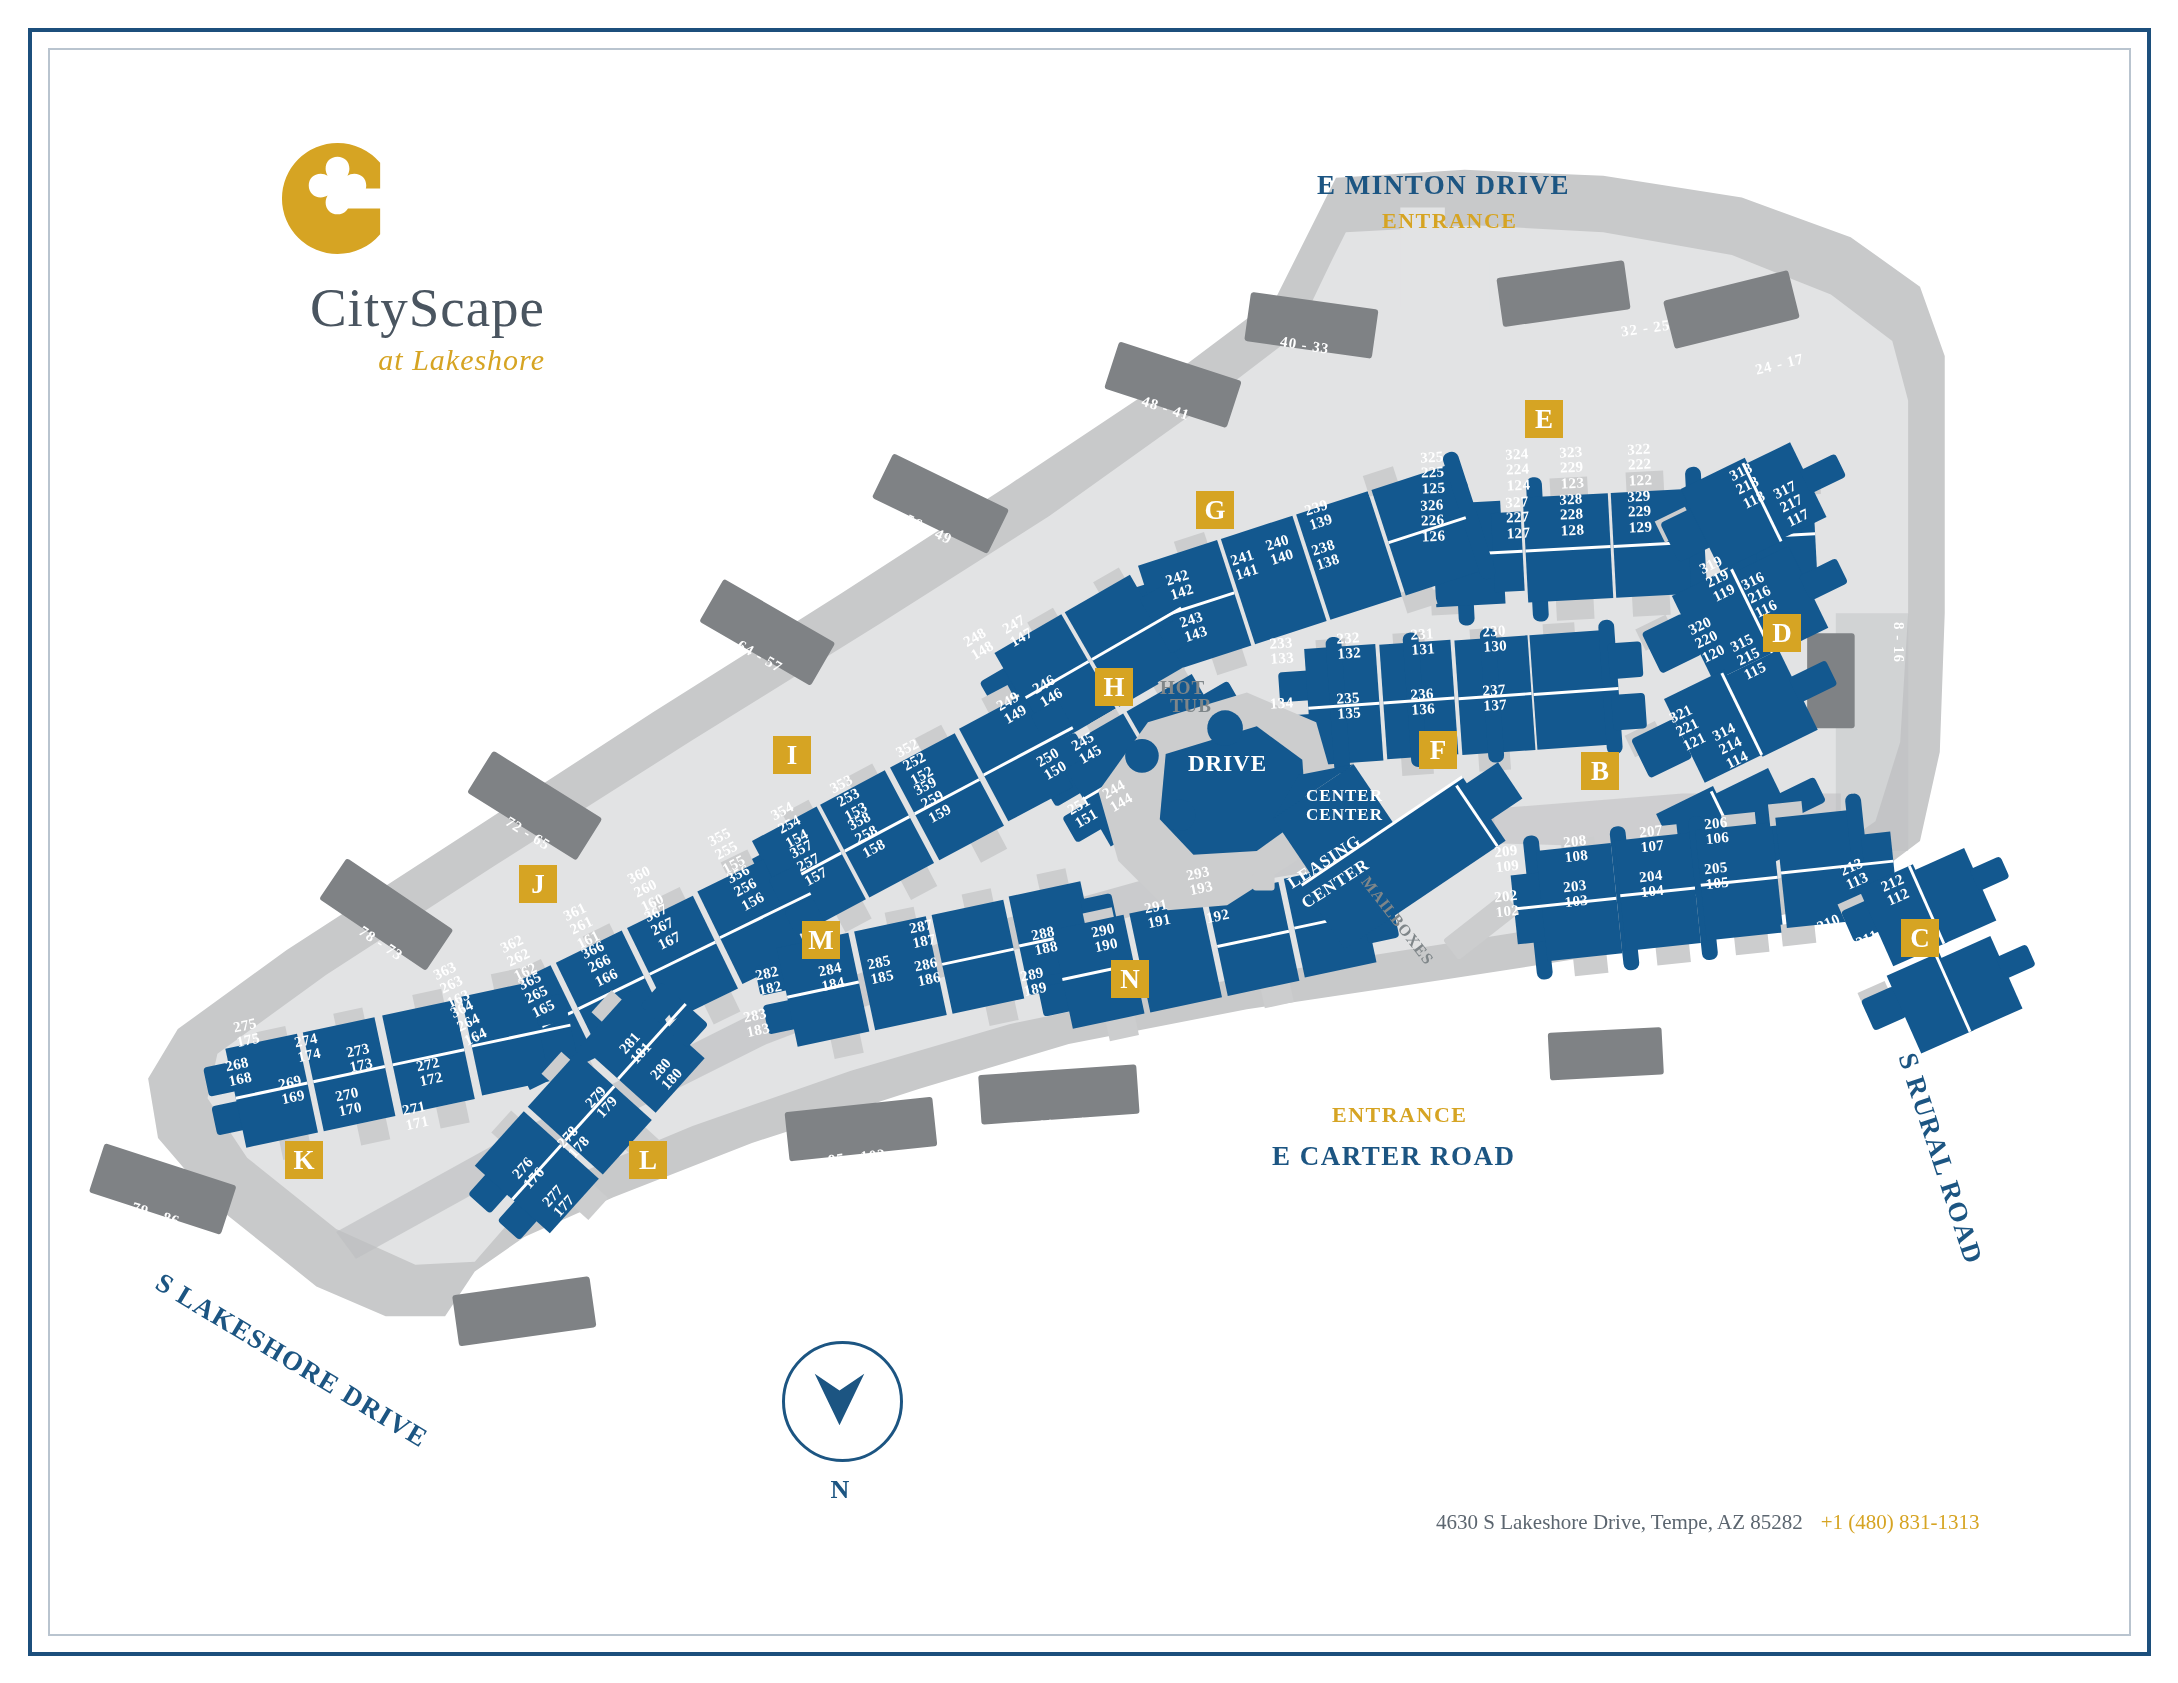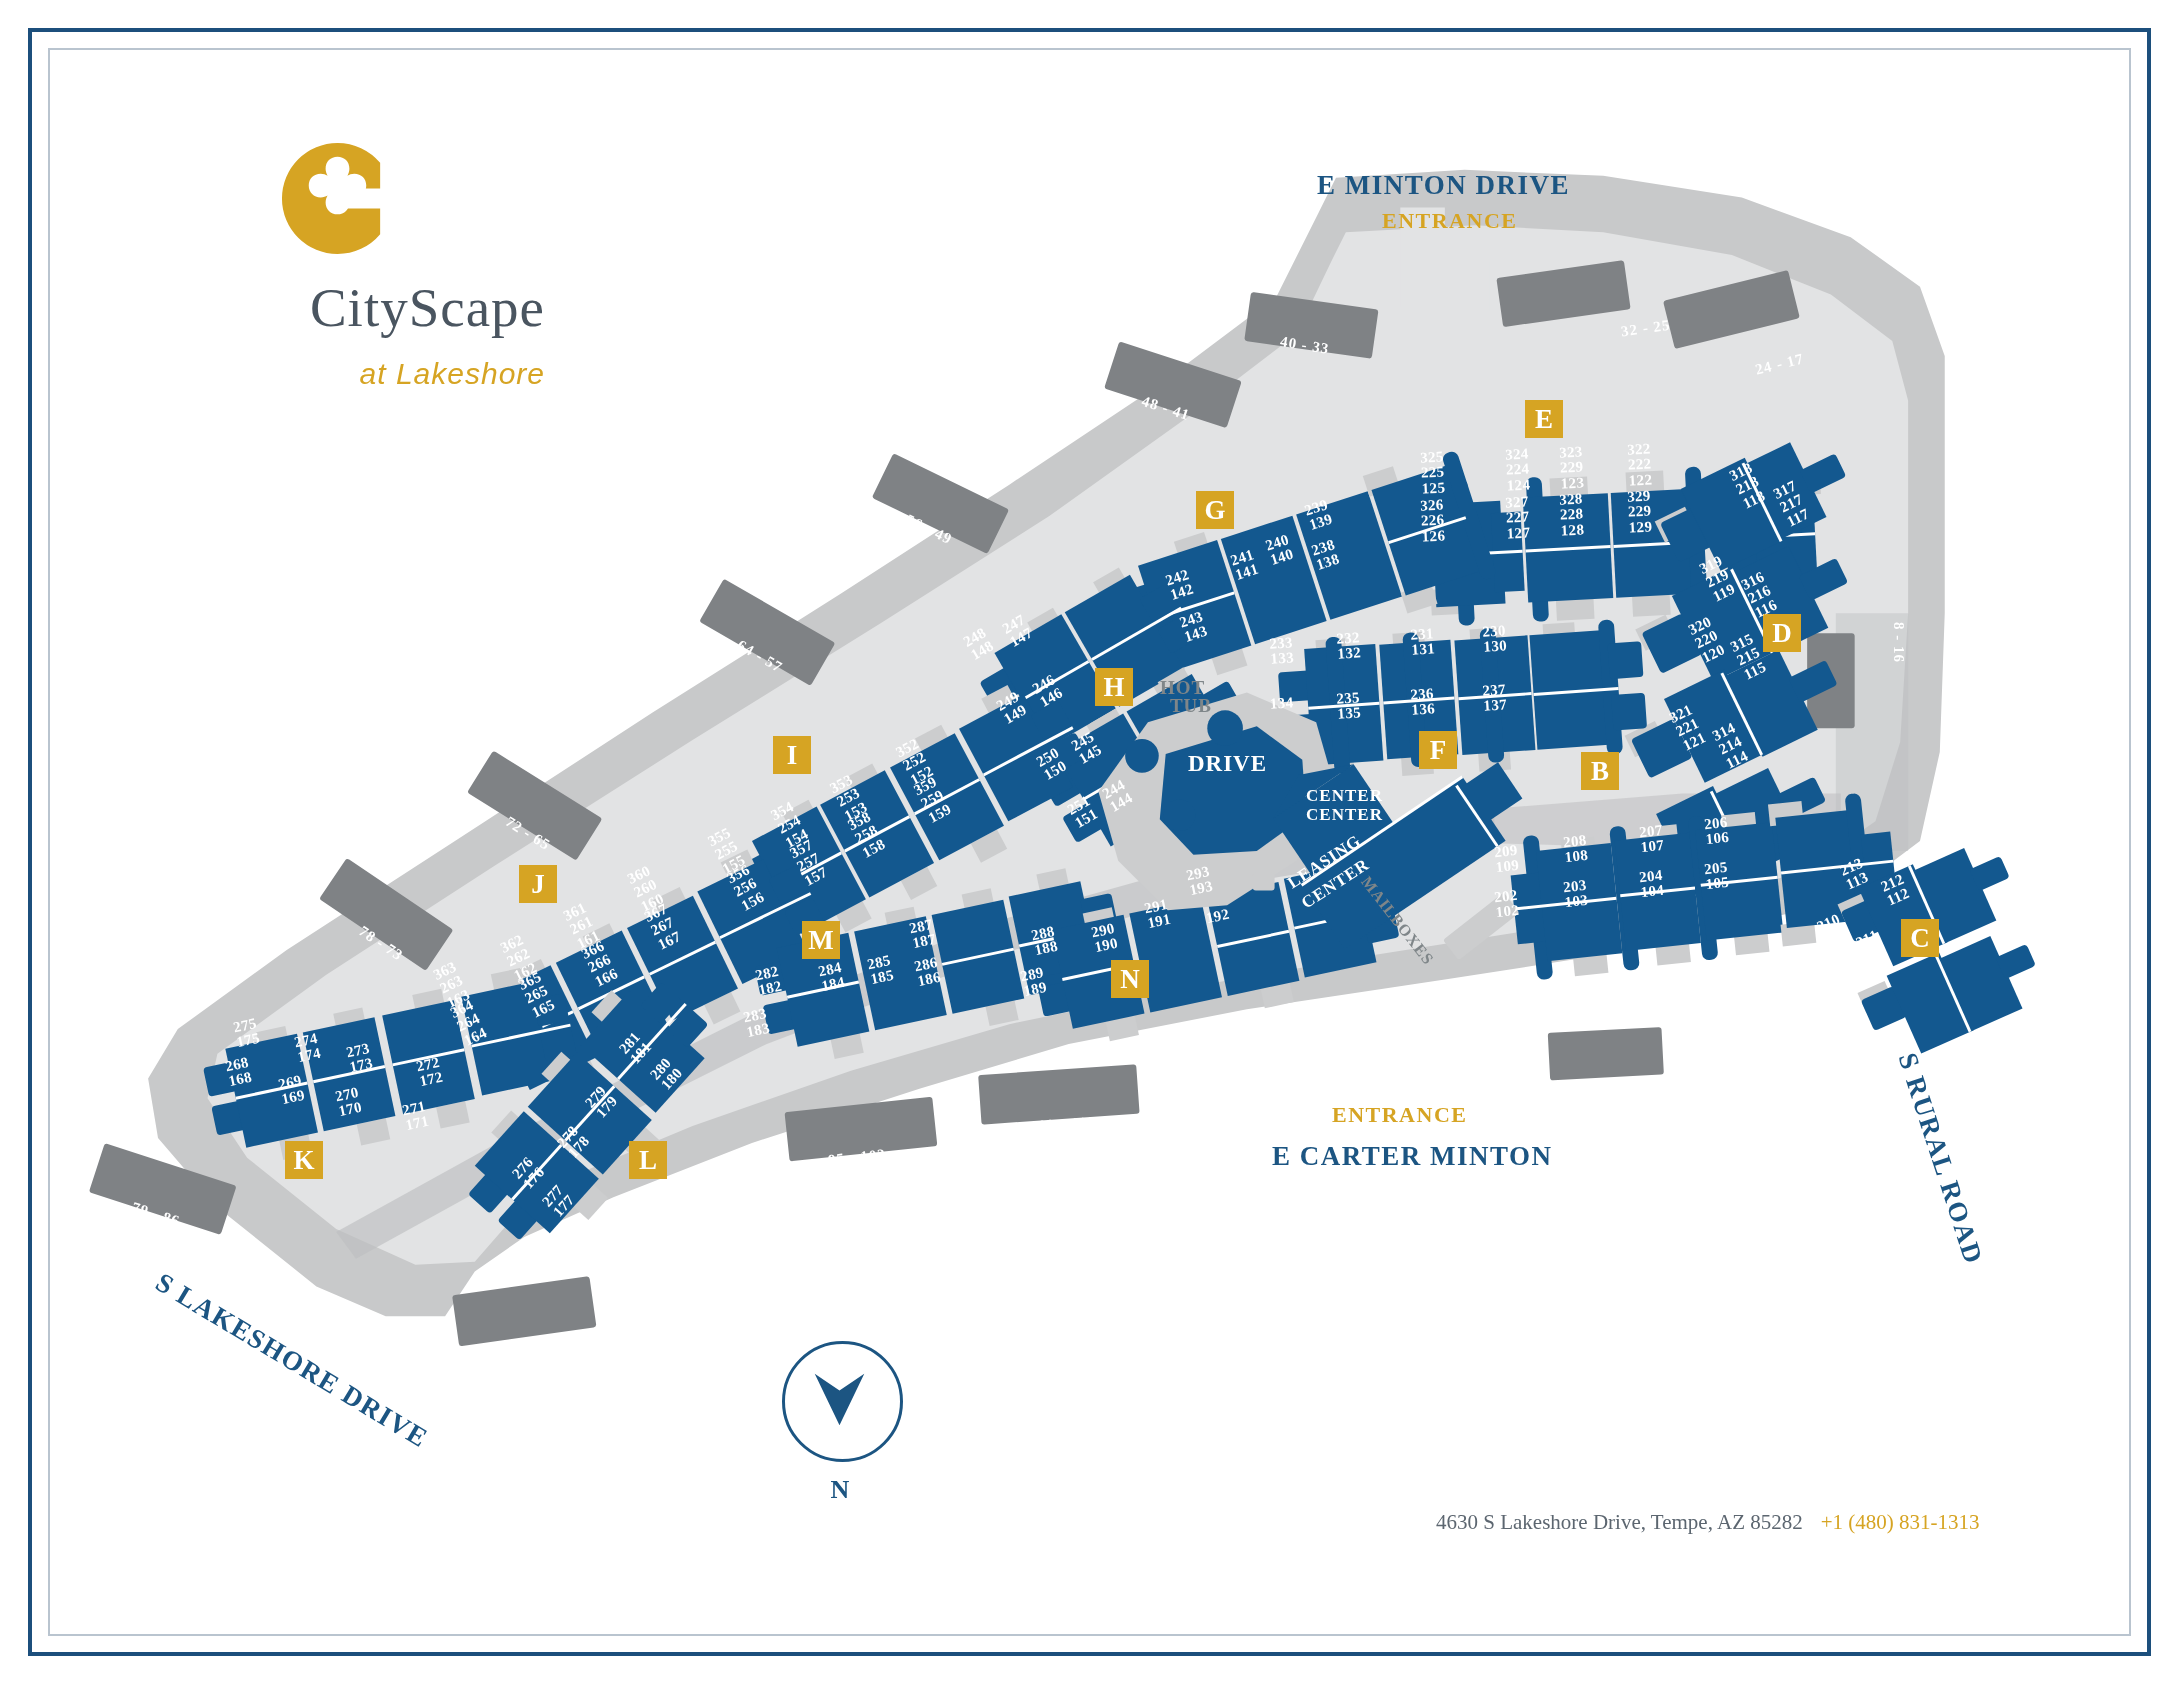--- a/index.html
+++ b/index.html
@@ -8,21 +8,21 @@
   #page{position:relative;width:2178px;height:1683px;background:#ffffff;overflow:hidden;}
 
   
   .frame-outer{position:absolute;left:28px;top:28px;width:2123px;height:1628px;border:4px solid #1c4f7c;box-sizing:border-box;}
   .frame-inner{position:absolute;left:48px;top:48px;width:2083px;height:1588px;border:2px solid #b9c4cf;box-sizing:border-box;}
 
   
   .logo-wrap{position:absolute;left:129px;top:139px;width:416px;text-align:right;}
   .logo-mark{width:119px;height:119px;margin:0 auto;position:relative;}
   .logo-title{font-family:"Liberation Serif", serif;font-size:55px;letter-spacing:1px;color:#4a5560;margin-top:18px;white-space:nowrap;}
-  .logo-sub{font-family:Liberation Sans, sans-serif;font-style:italic;font-size:30px;color:#d6a423;margin-top:18px;letter-spacing:1px;}
+  .logo-sub{font-family:Liberation Serif, serif;font-style:italic;font-size:30px;color:#d6a423;margin-top:4px;letter-spacing:1px;}
 
   
   #map{position:absolute;left:59px;top:59px;width:2059px;height:1564px;}
   #map svg{display:block;}
 
   
   .lbl{position:absolute;white-space:nowrap;}
   .road-name{color:#1c5582;font-family:"Liberation Serif", serif;font-weight:bold;font-size:27px;letter-spacing:1.5px;}
   .entrance{color:#d6a423;font-family:"Liberation Serif", serif;font-weight:bold;font-size:22px;letter-spacing:1.5px;}
 
@@ -562,21 +562,21 @@
       <rect class="carport" x="0" y="0" width="78" height="26" rx="3"></rect>
     </g>
 
   </svg>
   </div>
 
   <div class="lbl road-name" style="left:1317px;top:170px;">E MINTON DRIVE</div>
   <div class="lbl entrance" style="left:1382px;top:208px;">ENTRANCE</div>
 
   <div class="lbl entrance" style="left:1332px;top:1102px;">ENTRANCE</div>
-  <div class="lbl road-name" style="left:1272px;top:1141px;">E CARTER MINTON</div>
+  <div class="lbl road-name" style="left:1272px;top:1141px;">E CARTER ROAD</div>
 
   <div class="lbl road-name" style="left:1921px;top:1049px;transform:rotate(72deg);transform-origin:left top;">S RURAL ROAD</div>
 
   <div class="lbl road-name" style="left:166px;top:1267px;transform:rotate(31deg);transform-origin:left top;">S LAKESHORE DRIVE</div>
 
   <div class="lbl range-lbl" style="left:1755px;top:356px;transform:rotate(-14deg);">24 - 17</div>
   <div class="lbl range-lbl" style="left:1621px;top:320px;transform:rotate(-8deg);">32 - 25</div>
   <div class="lbl range-lbl" style="left:1280px;top:337px;transform:rotate(9deg);">40 - 33</div>
   <div class="lbl range-lbl" style="left:1141px;top:400px;transform:rotate(18deg);">48 - 41</div>
   <div class="lbl range-lbl" style="left:904px;top:521px;transform:rotate(26deg);">56 - 49</div>

